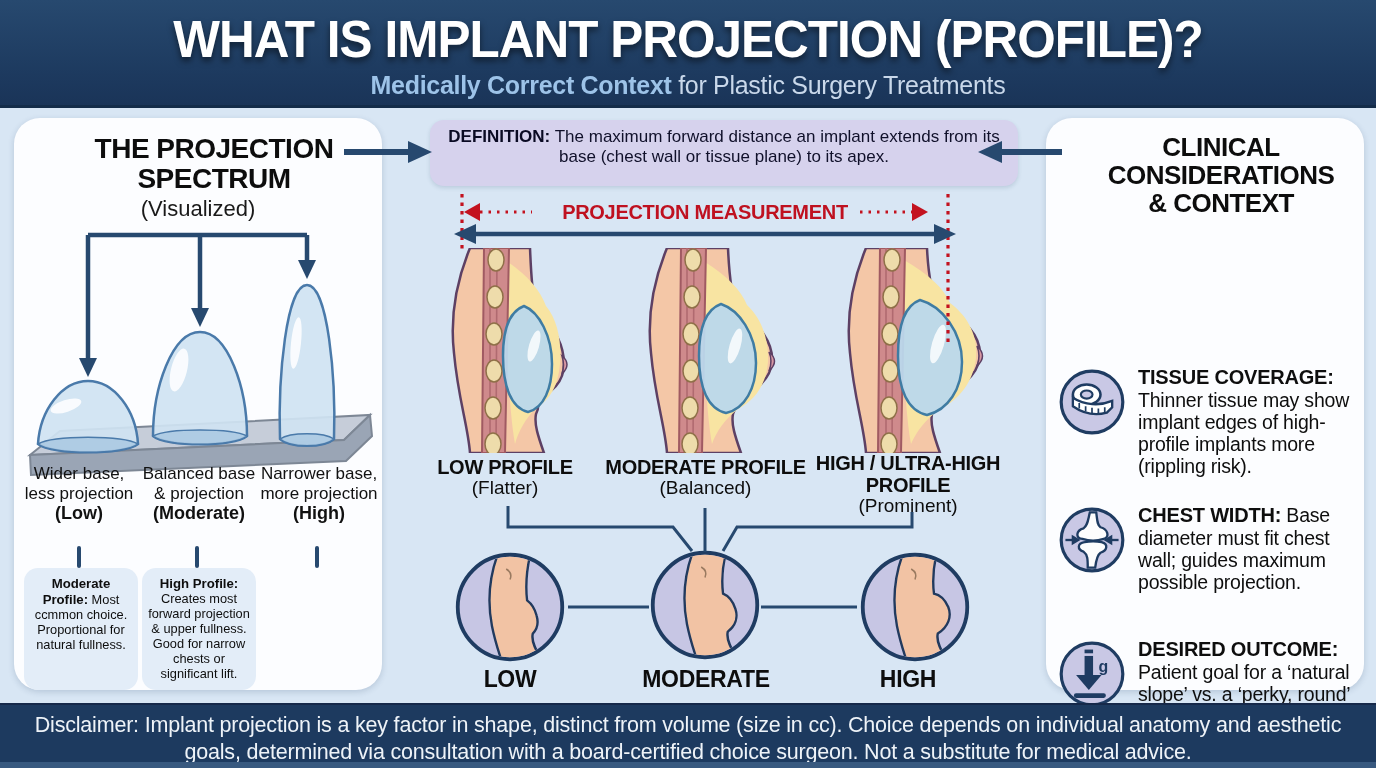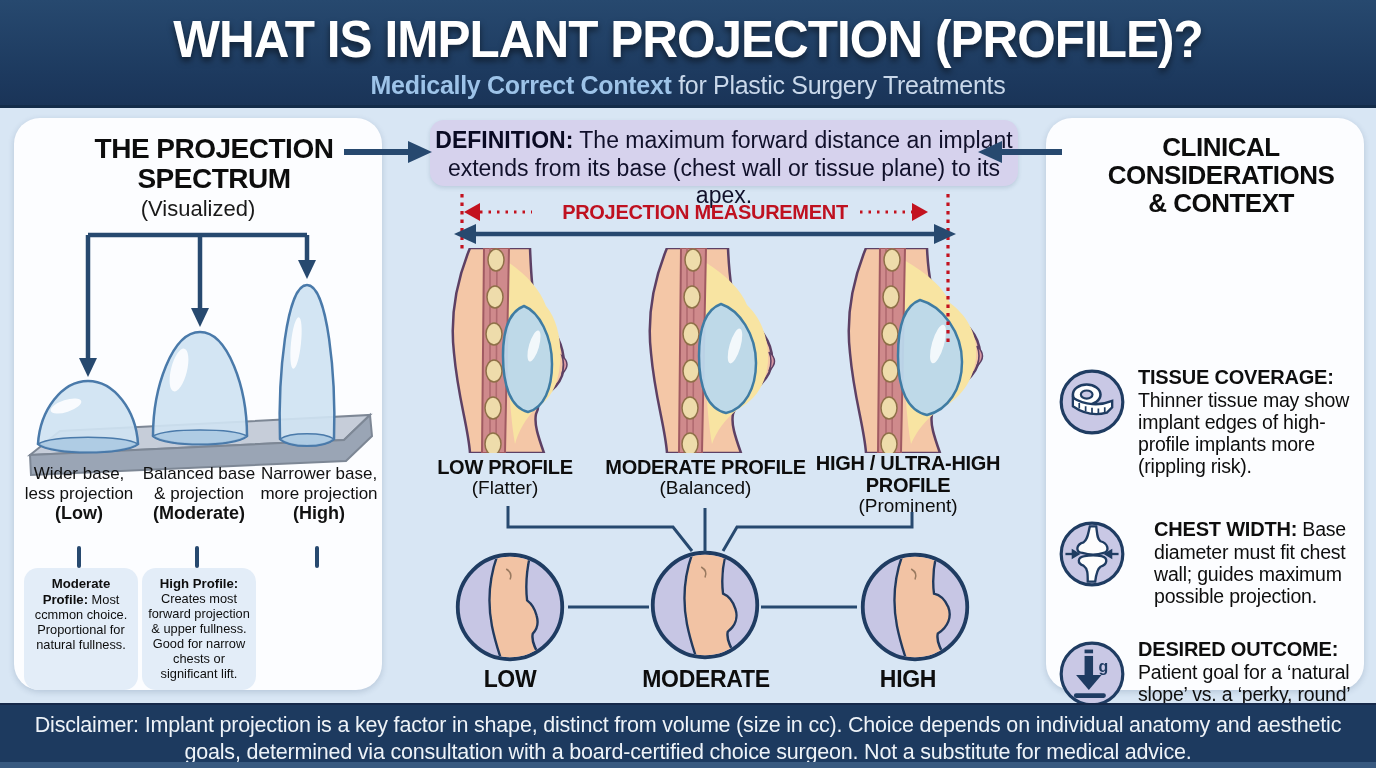--- a/index.html
+++ b/index.html
@@ -51,21 +51,21 @@
     padding:8px 6px;text-align:center;font-size:12.8px;line-height:1.17;color:#0e0e0e;
   }
   .spec-box b{font-size:13.2px;}
   .spec-box:nth-child(1){margin-left:10px;}
   .spec-box:nth-child(2){margin-left:4px;}
   .spec-box:nth-child(3){margin-left:4px;}
   
   #definition-box{
     position:absolute;left:430px;top:120px;width:588px;height:66px;
     background:#d6d2ed;border-radius:14px;text-align:center;
-    font-size:23px;line-height:1.2;color:#10102a;padding-top:7px;
+    font-size:17px;line-height:1.2;color:#10102a;padding-top:7px;
     box-shadow:0 2px 4px rgba(30,58,95,.15);
   }
   #definition-box b{color:#0a0a23;}
   #measure-label{
     position:absolute;left:540px;top:201px;width:330px;text-align:center;
     font-size:20px;font-weight:800;letter-spacing:-.3px;color:#bf1120;
   }
   .anatomy{position:absolute;width:172px;height:205px;}
   #anatomy-low{left:424px;top:248px;}
   #anatomy-moderate{left:621px;top:248px;}
@@ -83,21 +83,21 @@
   .fig-tag{position:absolute;text-align:center;font-size:23px;font-weight:800;color:#0d0d0d;letter-spacing:-.3px;}
   #tag-low{left:460px;top:666px;width:100px;}
   #tag-moderate{left:631px;top:666px;width:150px;}
   #tag-high{left:858px;top:666px;width:100px;}
   #mid-overlay{position:absolute;left:340px;top:110px;pointer-events:none;z-index:5;}
   
   .clin-item{position:absolute;left:12px;width:294px;display:flex;}
   .clin-icon{flex:0 0 68px;width:68px;height:68px;margin-top:2px;}
   .clin-text{margin-left:12px;width:212px;font-size:19.5px;line-height:1.14;color:#0e0e0e;letter-spacing:-.2px;}
   .clin-text .clin-head{font-weight:800;font-size:20px;}
-  #clin-1{top:248px;}#clin-2{top:400px;gap:16px;}#clin-3{top:520px;}
+  #clin-1{top:248px;}#clin-2{top:386px;}#clin-3{top:520px;}
   
   .footer{
     position:absolute;left:0;top:703px;width:1376px;height:65px;
     background:#1d3a5f;border-top:2px solid #16294a;text-align:center;
     color:#eef3f8;font-size:21.5px;line-height:1.24;padding-top:7px;letter-spacing:-.2px;
   }
   .footer-strip{position:absolute;left:0;bottom:0;width:1376px;height:6px;background:#38597f;}
 </style>
 </head>
 <body>

